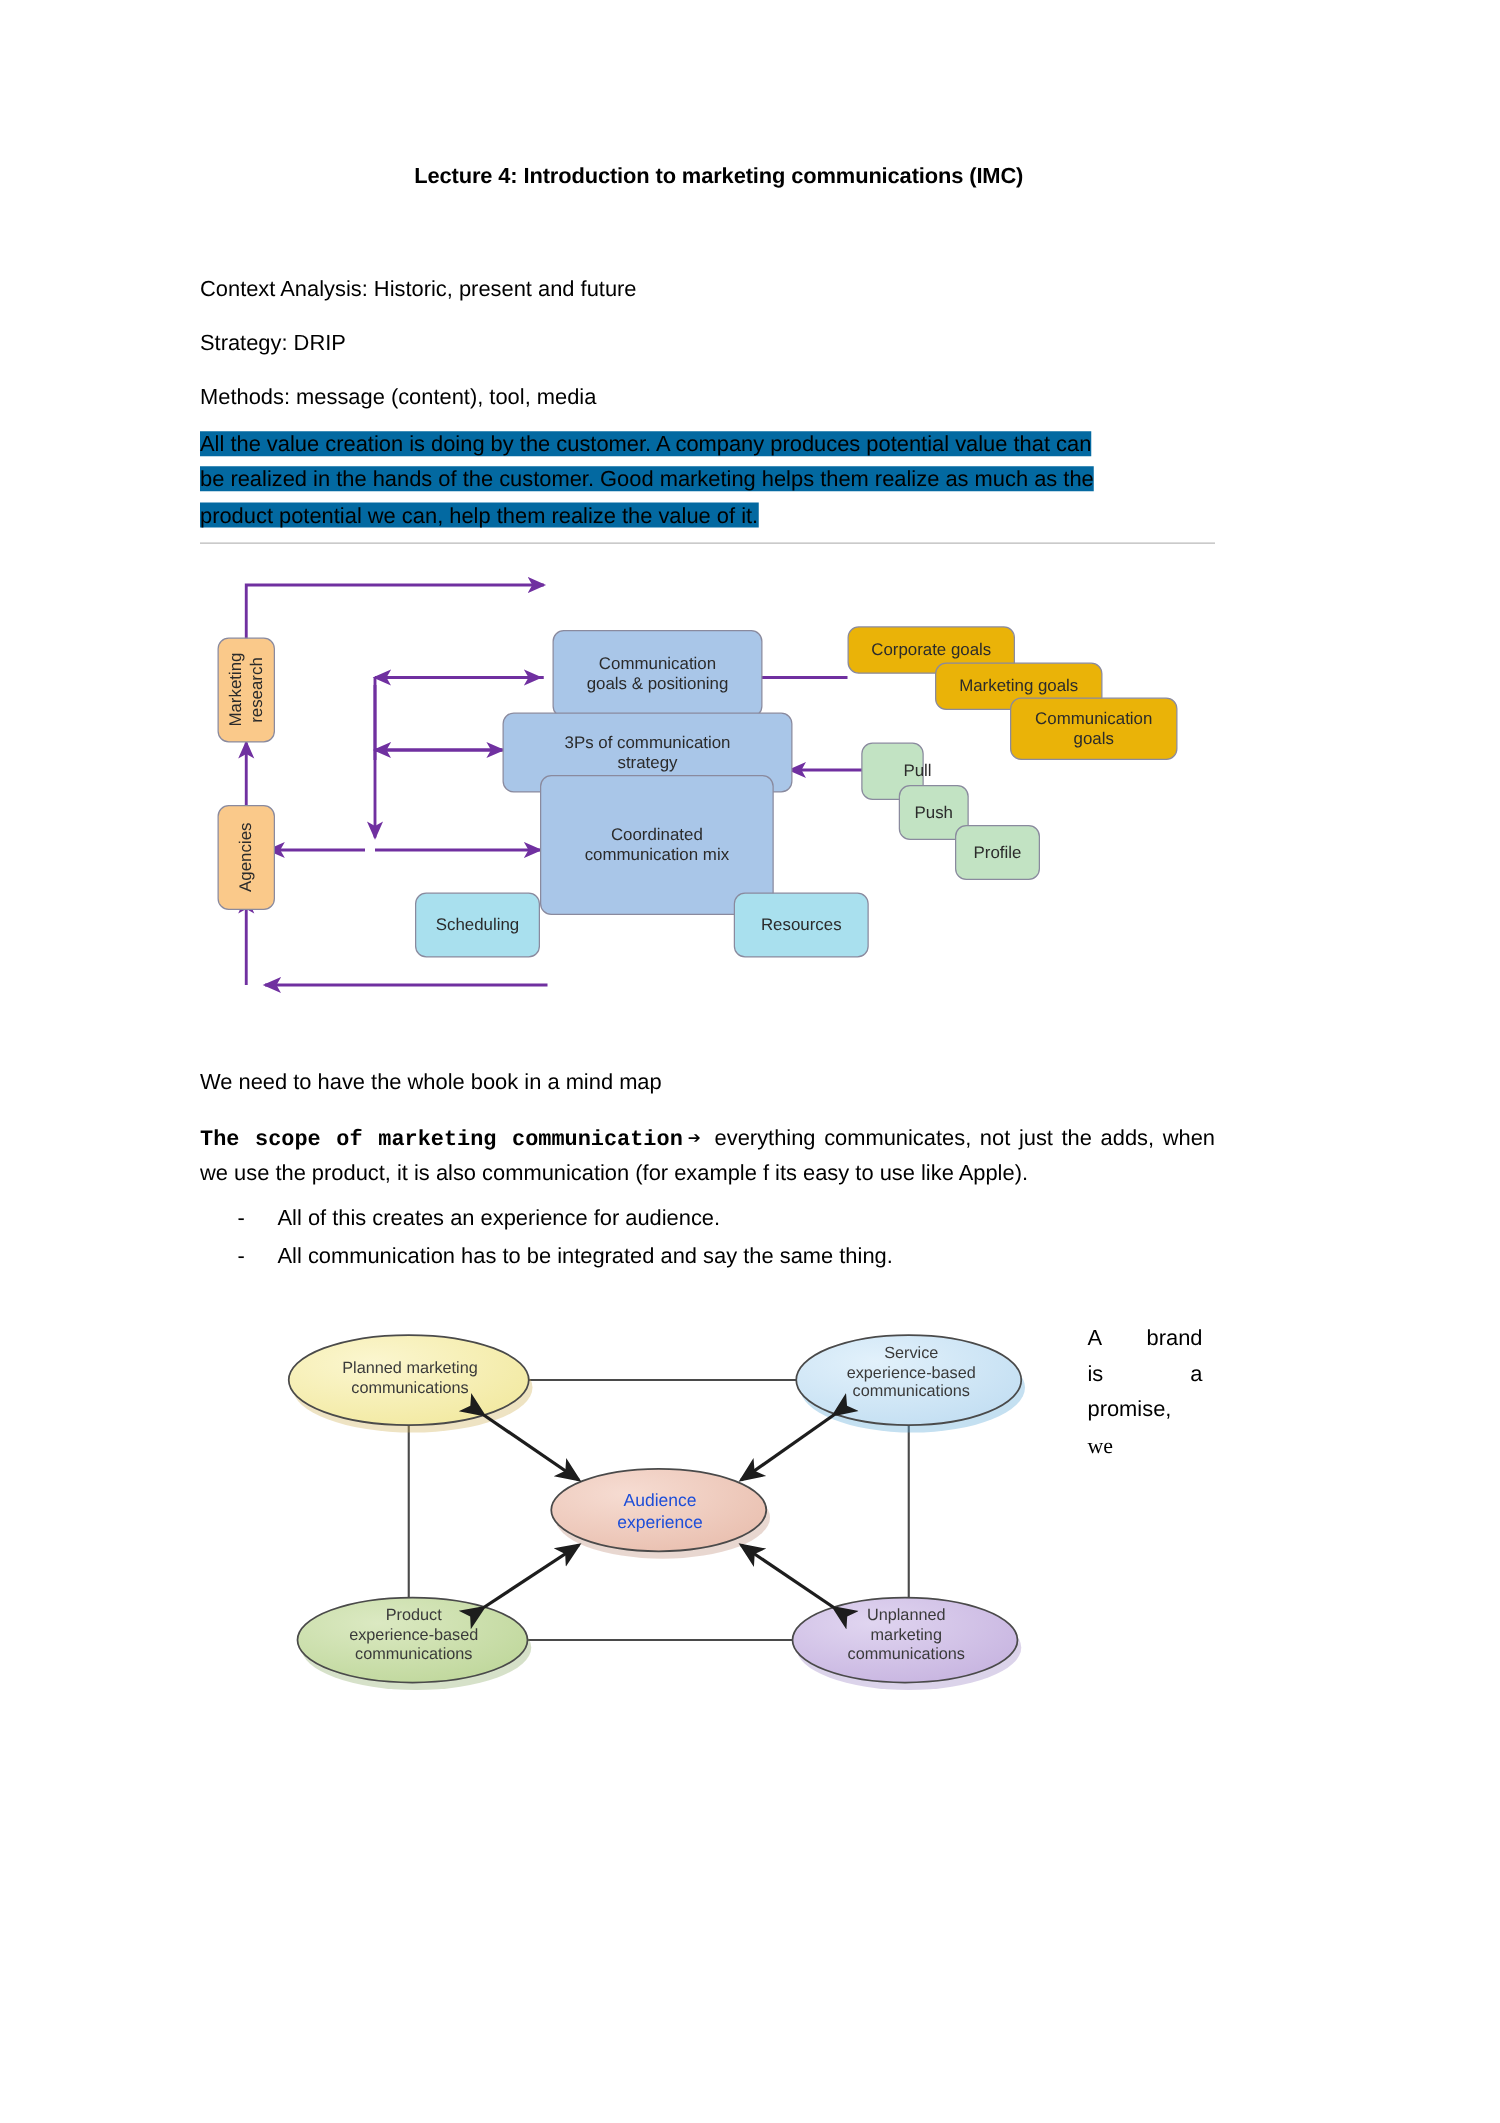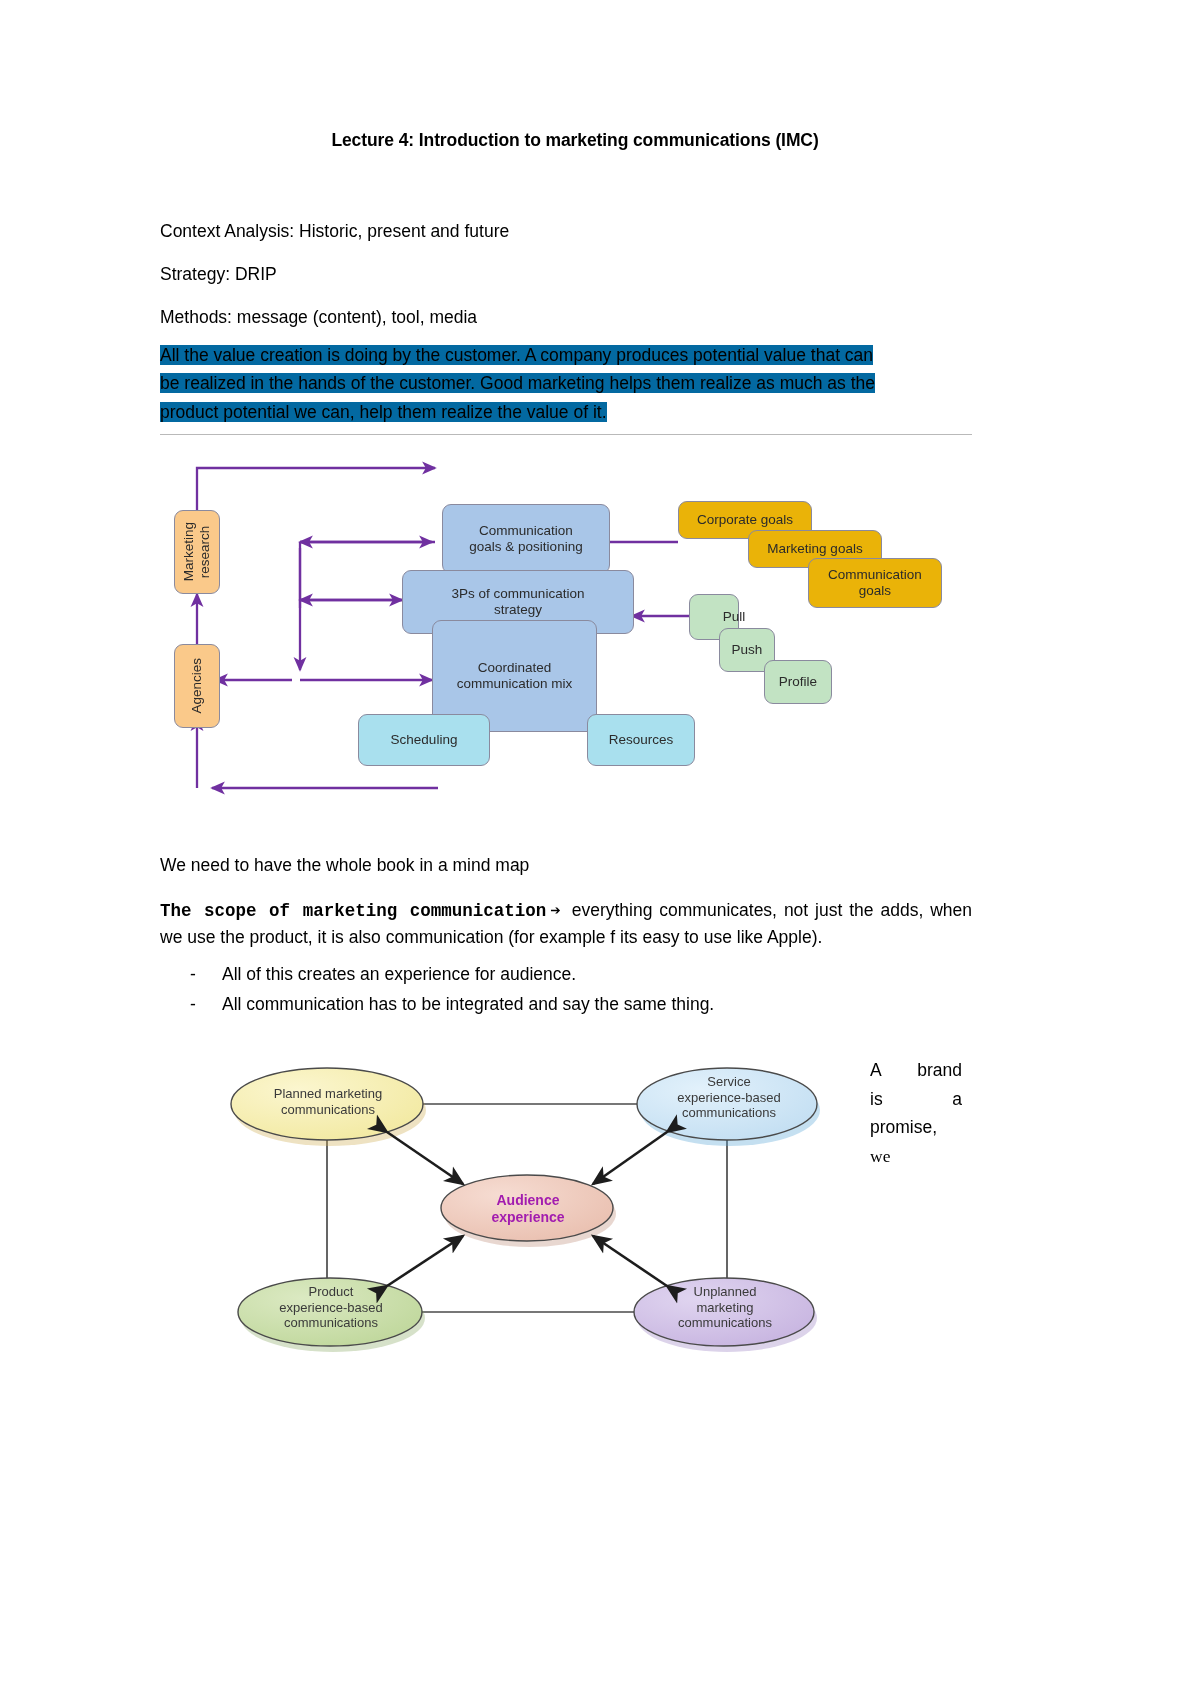--- a/index.html
+++ b/index.html
@@ -74,21 +74,21 @@
   .pink   { background:#eab308; }
   .green  { background:#c2e3c3; }
   .vert { writing-mode:vertical-rl; transform:rotate(180deg); }
 
   
   #diagram2 { position:absolute; left:215px; top:1044px; width:625px; height:330px; }
   .node-label {
     position:absolute; text-align:center; font-size:13px; color:#3a3a3a;
     line-height:1.2; pointer-events:none;
   }
-  .node-label.center { font-weight:bold; font-size:14px; color:#a21caf; }
+  .node-label.center { font-weight:normal; font-size:14px; color:#1d4ed8; }
 </style>
 </head>
 <body>
 
 <div class="page">
 
   <div class="doc-title">Lecture 4: Introduction to marketing communications (IMC)</div>
 
   <div class="para p2">Context Analysis: Historic, present and future</div>
   <div class="para p3">Strategy: DRIP</div>
@@ -142,26 +142,26 @@
     </svg>
 
     <div class="d1box blue" style="left:282px; top:56px; width:168px; height:70px;">
       <span style="white-space:pre-line">Communication
 goals &amp; positioning</span>
     </div>
     <div class="d1box blue" style="left:242px; top:122px; width:232px; height:64px;">
       <span style="white-space:pre-line">3Ps of communication
 strategy</span>
     </div>
-    <div class="d1box blue" style="left:272px; top:172px; width:165px; height:112px;">
+    <div class="d1box blue" style="left:272px; top:172px; width:187px; height:112px;">
       <span style="white-space:pre-line">Coordinated
 communication mix</span>
     </div>
 
-    <div class="d1box lblue" style="left:198px; top:266px; width:132px; height:52px;">
+    <div class="d1box lblue" style="left:172px; top:266px; width:100px; height:52px;">
       <span>Scheduling</span>
     </div>
     <div class="d1box lblue" style="left:427px; top:266px; width:108px; height:52px;">
       <span>Resources</span>
     </div>
 
     <div class="d1box orange" style="left:14px; top:62px; width:46px; height:84px;">
       <span class="vert" style="white-space:pre-line">Marketing
 research</span>
     </div>

